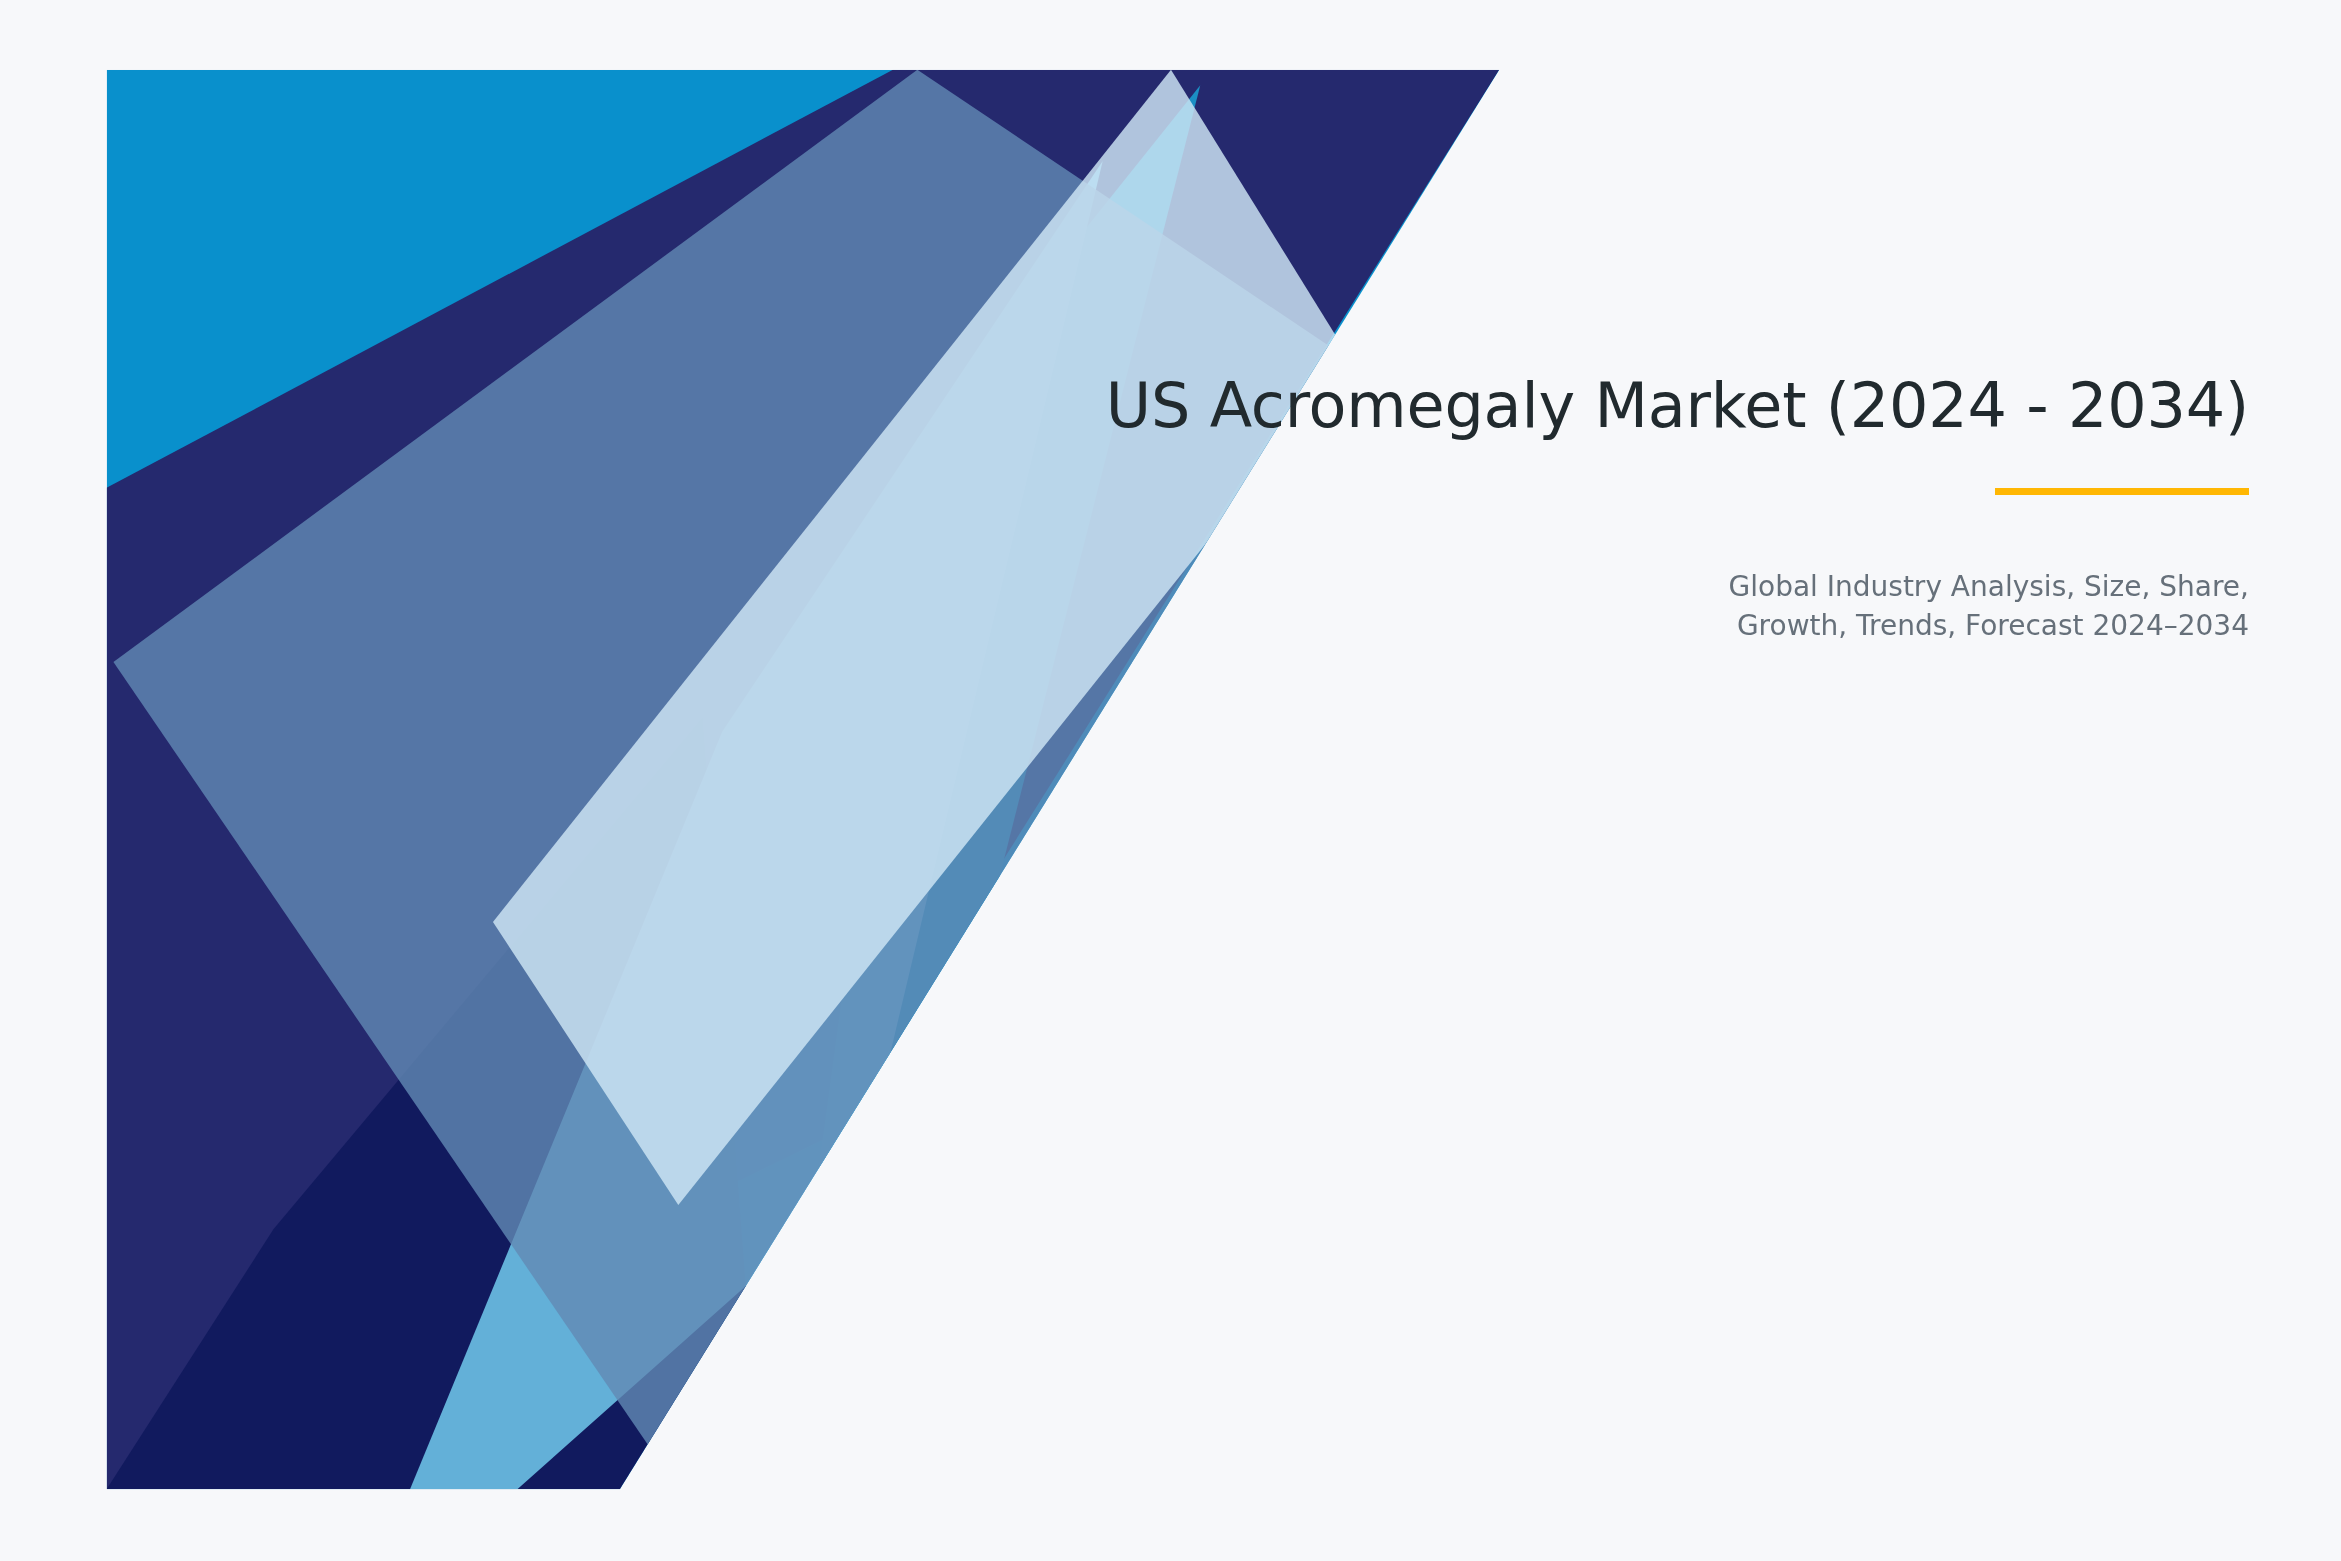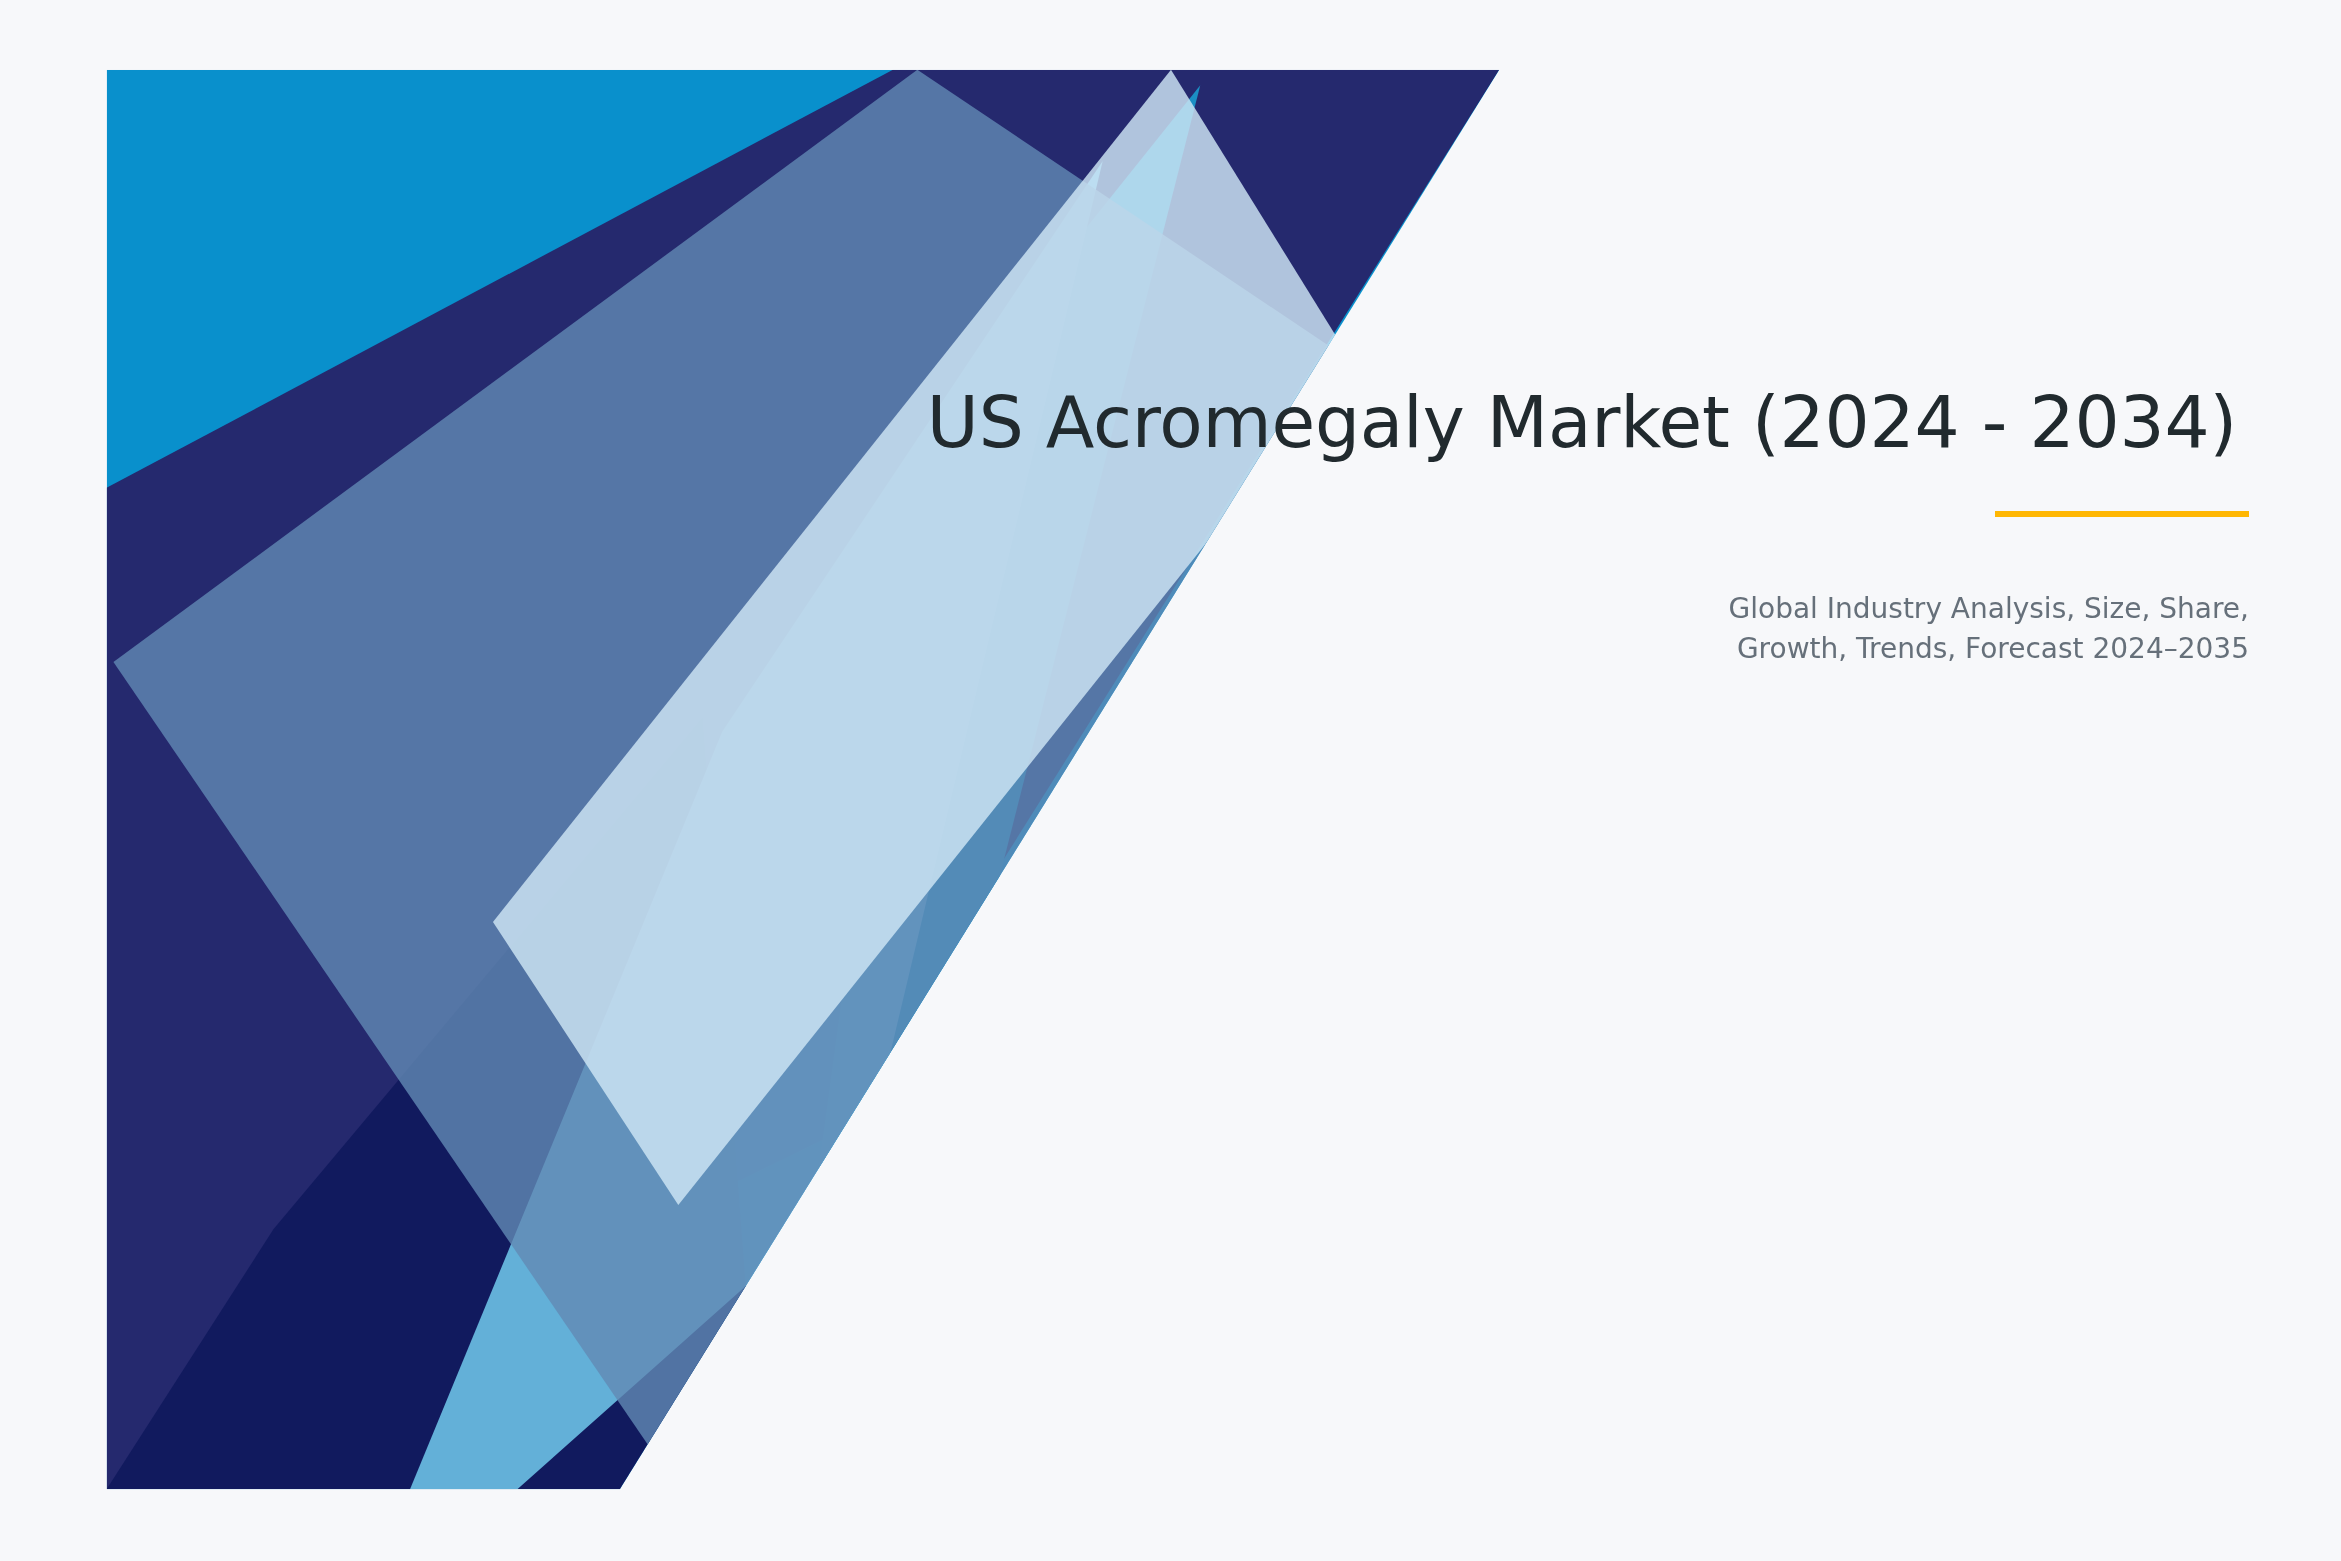--- a/index.html
+++ b/index.html
@@ -38,23 +38,23 @@
   
   #text-block {
     position: absolute;
     left: 829px;
     top: 371px;
     width: 1420px;
     text-align: right;
   }
 
   #page-title {
-    margin: 12px;
+    margin: 0;
     font-family: "DejaVu Sans", sans-serif;
-    font-size: 71px;
+    font-size: 62px;
     font-weight: 400;
     line-height: 1.12;
     letter-spacing: -0.2px;
     color: #212a2e;
     white-space: nowrap;
   }
 
   #accent-rule-wrap {
     margin-top: 48px;
     display: flex;
@@ -112,18 +112,18 @@
 
   <div id="text-block">
 
     <h1 id="page-title">US Acromegaly Market (2024 - 2034)</h1>
 
     <div id="accent-rule-wrap">
       <div id="accent-rule"></div>
     </div>
 
     <p id="page-subtitle">Global Industry Analysis, Size, Share,
-Growth, Trends, Forecast 2024–2035</p>
+Growth, Trends, Forecast 2024–2034</p>
 
   </div>
 
 </div>
 
 
 </body></html>

